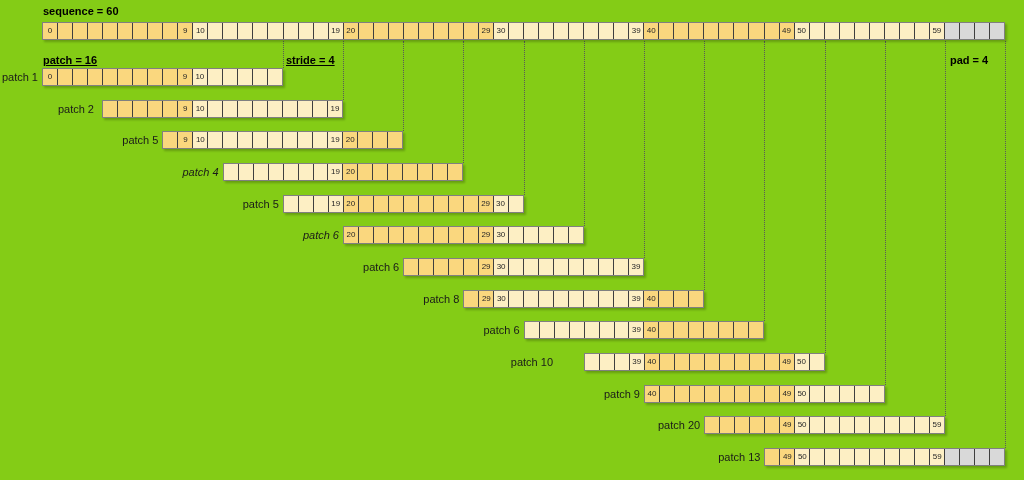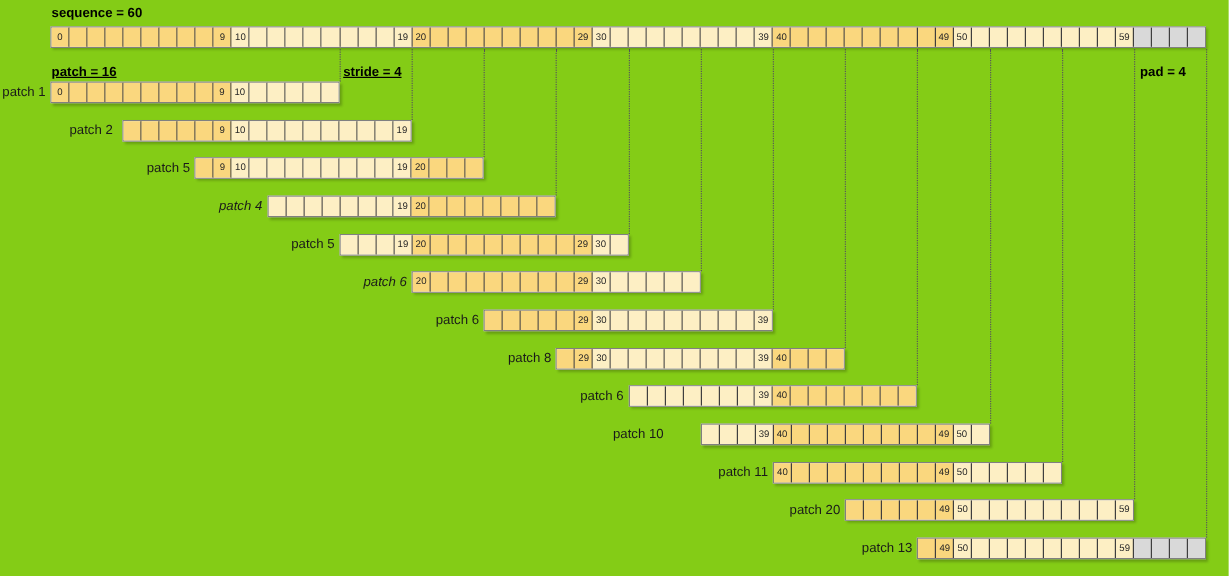--- a/index.html
+++ b/index.html
@@ -337,21 +337,21 @@
         <div class="cell dark"></div>
         <div class="cell dark"></div>
         <div class="cell dark"></div>
         <div class="cell dark"></div>
         <div class="cell dark"></div>
         <div class="cell dark"></div>
         <div class="cell dark">49</div>
         <div class="cell light">50</div>
         <div class="cell light"></div>
       </div>
-      <span class="patch-label" style="left: 570px; width: 70px; top: 385px;">patch 11</span>
+      <span class="patch-label" style="left: 570px; width: 70px; top: 385px;">patch 9</span>
       <div class="bar" style="left: 644px; top: 385px; width: 240.8px;">
         <div class="cell dark">40</div>
         <div class="cell dark"></div>
         <div class="cell dark"></div>
         <div class="cell dark"></div>
         <div class="cell dark"></div>
         <div class="cell dark"></div>
         <div class="cell dark"></div>
         <div class="cell dark"></div>
         <div class="cell dark"></div>

